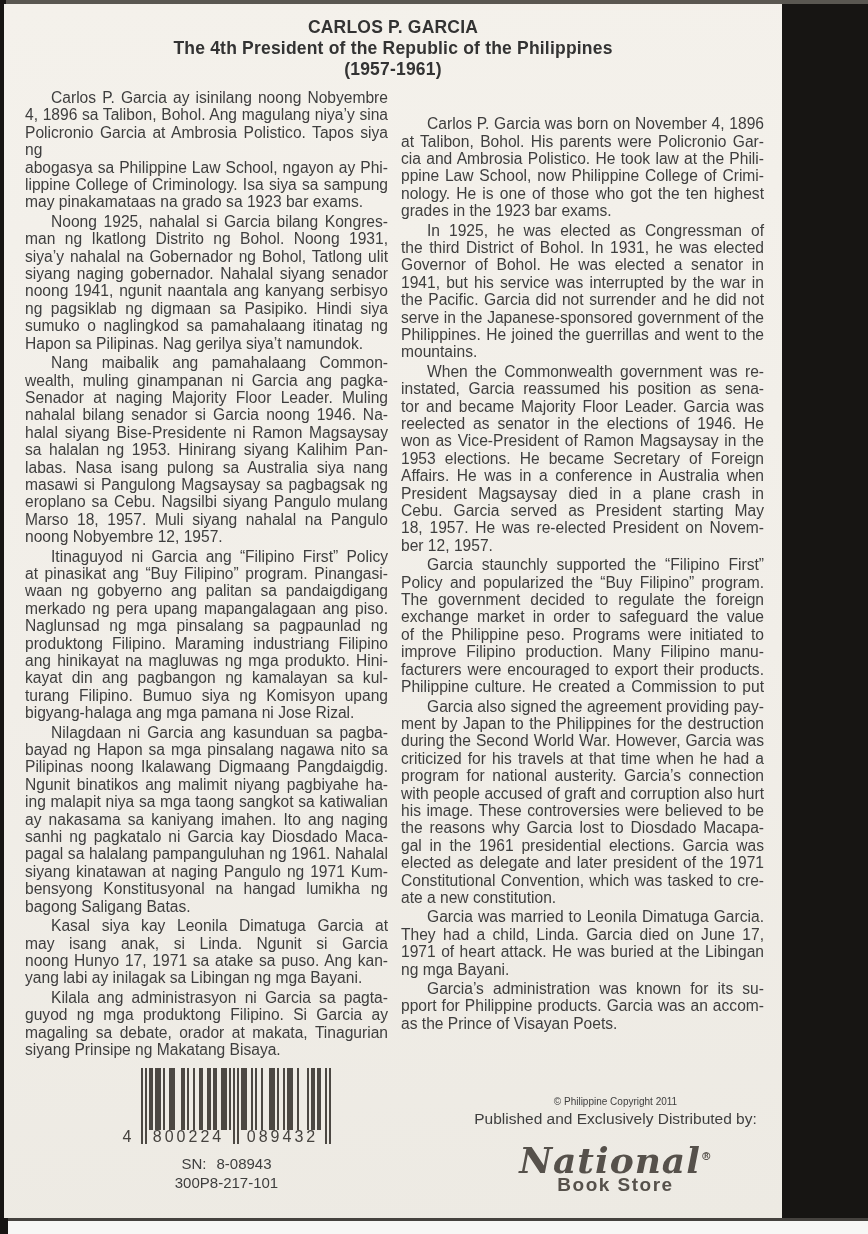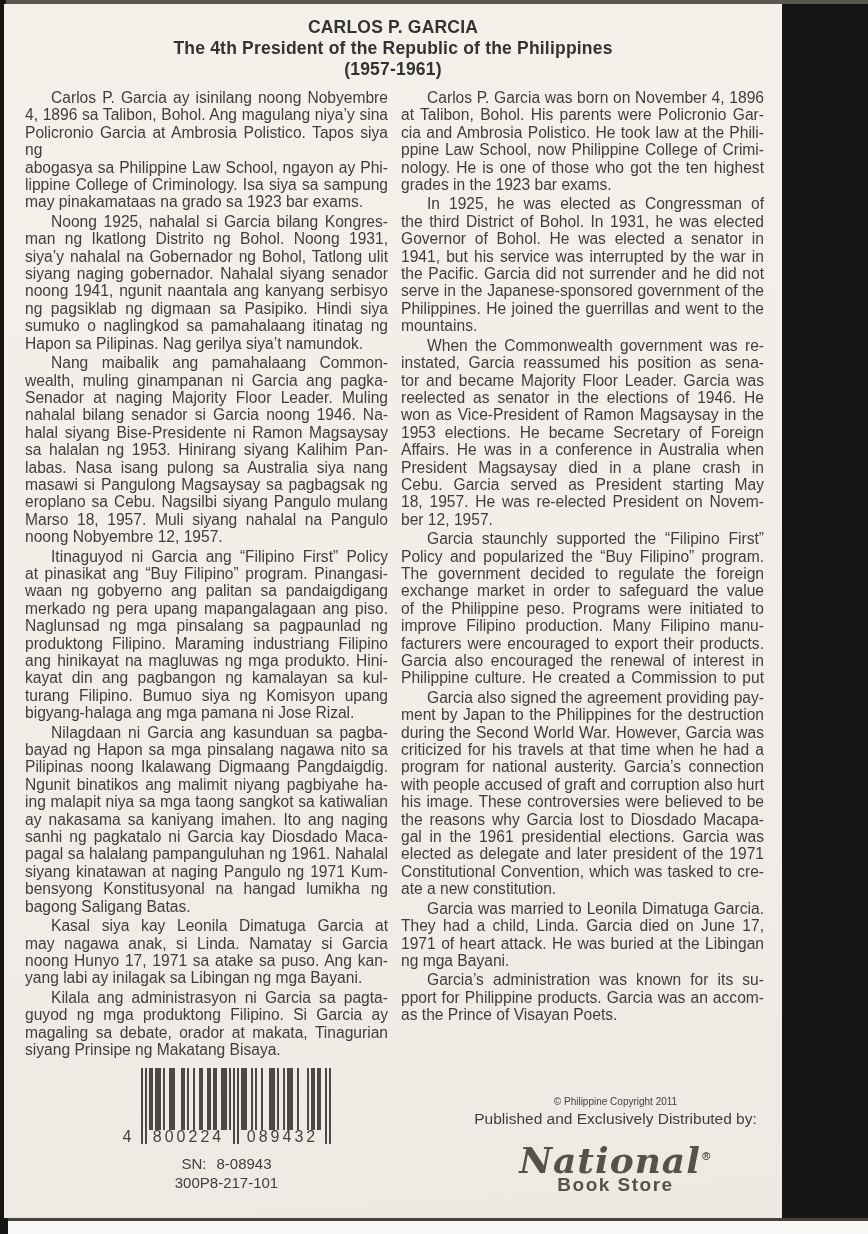--- a/index.html
+++ b/index.html
@@ -13,21 +13,21 @@
     position:absolute; left:4px; top:4px; width:778px; height:1214px;
     background:linear-gradient(176deg,#f4f1eb 0%,#f1eee8 55%,#edeae3 100%);
     color:#3e3e3e;
   }
   .bottom-area {
     position:absolute; left:8px; right:0; top:1218px; height:16px;
     background:#f7f7f5; border-top:3px solid #45423e; box-sizing:border-box;
   }
   .heading { padding-top:13px; text-align:center; font-weight:bold; color:#333; }
   .heading div { font-size:17.5px; line-height:21px; letter-spacing:0.2px; }
-  .cols { display:flex; gap:13px; padding:9px 18px 0 21px; font-size:15.6px; }
+  .cols { display:flex; gap:13px; padding:9px 18px 0 21px; font-size:15.6px;align-items:center; }
   .col { flex:1; min-width:0; }
   .para { margin-bottom:2px; }
   .para .line { line-height:17.4px; text-align:justify; text-align-last:justify; }
   .para .line.last { text-align-last:auto; }
   .para .line:first-child { text-indent:26px; }
   .footer { display:flex; align-items:flex-start; margin-top:8px; }
   .footer-left { width:445px; }
   .footer-right { flex:1; text-align:center; }
   .barcode-wrap { position:relative; width:212px; height:82px; margin:0 auto; }
   .barcode-wrap svg { position:absolute; left:20px; top:0; }
@@ -114,21 +114,21 @@
             <div class="line">ing malapit niya sa mga taong sangkot sa katiwalian</div>
             <div class="line">ay nakasama sa kaniyang imahen. Ito ang naging</div>
             <div class="line">sanhi ng pagkatalo ni Garcia kay Diosdado Maca-</div>
             <div class="line">pagal sa halalang pampanguluhan ng 1961. Nahalal</div>
             <div class="line">siyang kinatawan at naging Pangulo ng 1971 Kum-</div>
             <div class="line">bensyong Konstitusyonal na hangad lumikha ng</div>
             <div class="line last">bagong Saligang Batas.</div>
           </div>
           <div class="para">
             <div class="line">Kasal siya kay Leonila Dimatuga Garcia at</div>
-            <div class="line">may nagawa anak, si Linda. Namatay si Garcia</div>
+            <div class="line">may isang anak, si Linda. Ngunit si Garcia</div>
             <div class="line">noong Hunyo 17, 1971 sa atake sa puso. Ang kan-</div>
             <div class="line last">yang labi ay inilagak sa Libingan ng mga Bayani.</div>
           </div>
           <div class="para">
             <div class="line">Kilala ang administrasyon ni Garcia sa pagta-</div>
             <div class="line">guyod ng mga produktong Filipino. Si Garcia ay</div>
             <div class="line">magaling sa debate, orador at makata, Tinagurian</div>
             <div class="line last">siyang Prinsipe ng Makatang Bisaya.</div>
           </div>
         </div>
@@ -165,21 +165,20 @@
             <div class="line last">ber 12, 1957.</div>
           </div>
           <div class="para">
             <div class="line">Garcia staunchly supported the “Filipino First”</div>
             <div class="line">Policy and popularized the “Buy Filipino” program.</div>
             <div class="line">The government decided to regulate the foreign</div>
             <div class="line">exchange market in order to safeguard the value</div>
             <div class="line">of the Philippine peso. Programs were initiated to</div>
             <div class="line">improve Filipino production. Many Filipino manu-</div>
             <div class="line">facturers were encouraged to export their products.</div>
-            <div class="line">Garcia also encouraged the renewal of interest in</div>
             <div class="line">Philippine culture. He created a Commission to put</div>
           </div>
           <div class="para">
             <div class="line">Garcia also signed the agreement providing pay-</div>
             <div class="line">ment by Japan to the Philippines for the destruction</div>
             <div class="line">during the Second World War. However, Garcia was</div>
             <div class="line">criticized for his travels at that time when he had a</div>
             <div class="line">program for national austerity. Garcia’s connection</div>
             <div class="line">with people accused of graft and corruption also hurt</div>
             <div class="line">his image. These controversies were believed to be</div>

